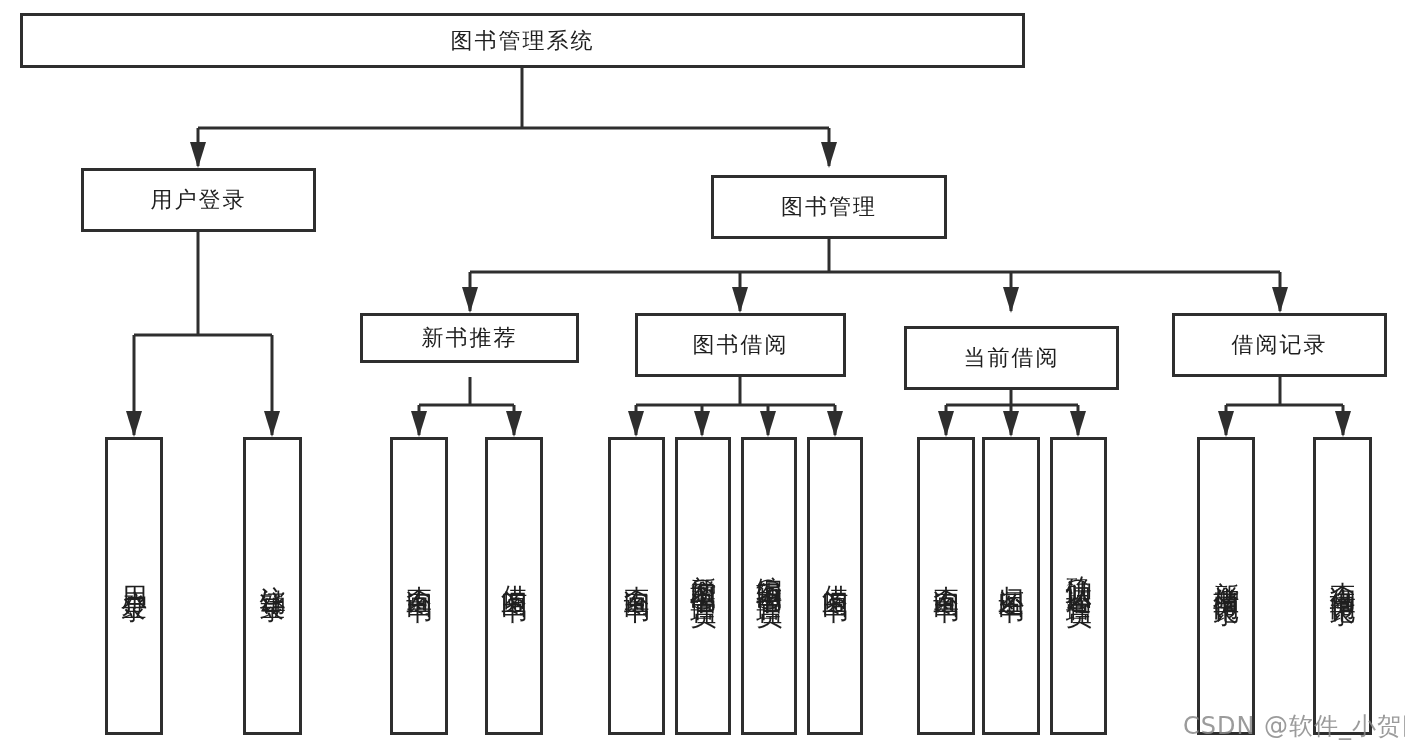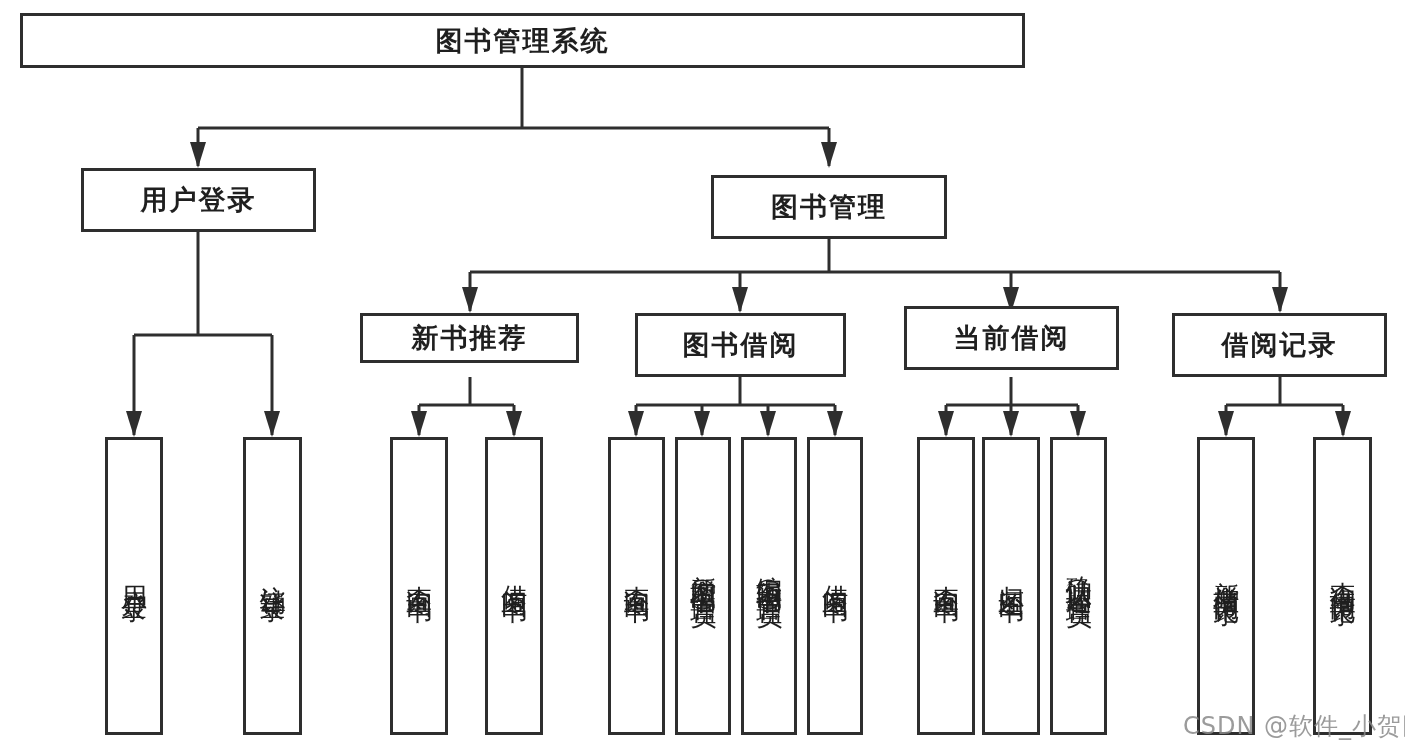--- a/index.html
+++ b/index.html
@@ -13,39 +13,39 @@
   }
   .connectors{position:absolute;left:0;top:0;width:1405px;height:747px;pointer-events:none;}
   .box{
     position:absolute;
     box-sizing:border-box;
     border:3px solid #2e2e2e;
     background:#ffffff;
     display:flex;align-items:center;justify-content:center;
     color:#1f1f1f;
   }
-  .hbox{font-size:27px;letter-spacing:2px;font-weight:700;}
+  .hbox{font-size:22px;letter-spacing:2px;font-weight:400;}
   .vbox .vtext{
     writing-mode:vertical-rl;
     text-orientation:mixed;
     font-size:26px;
     letter-spacing:4px;
     line-height:1.05;
     margin-bottom:26px;
     white-space:nowrap;
   }
   
   .n-root{left:20px;top:13px;width:1005px;height:55px;}
   
   .n-userlogin{left:81px;top:168px;width:235px;height:64px;}
   .n-bookmgmt{left:711px;top:168px;width:236px;height:64px;margin-top:7px;}
   
   .n-newrec {left:360px;top:313px;width:219px;height:50px;}
   .n-borrow {left:635px;top:313px;width:211px;height:64px;}
-  .n-current{left:904px;top:306px;width:215px;height:64px;}
+  .n-current{left:904px;top:326px;width:215px;height:64px;}
   .n-records{left:1172px;top:313px;width:215px;height:64px;}
   
   .leaf{top:437px;height:298px;}
   .l-a1{left:105px;width:58px;}
   .l-a2{left:243px;width:59px;}
   .l-b1{left:390px;width:58px;}
   .l-b2{left:485px;width:58px;}
   .l-c1{left:608px;width:57px;}
   .l-c2{left:675px;width:56px;}
   .l-c3{left:741px;width:56px;}

